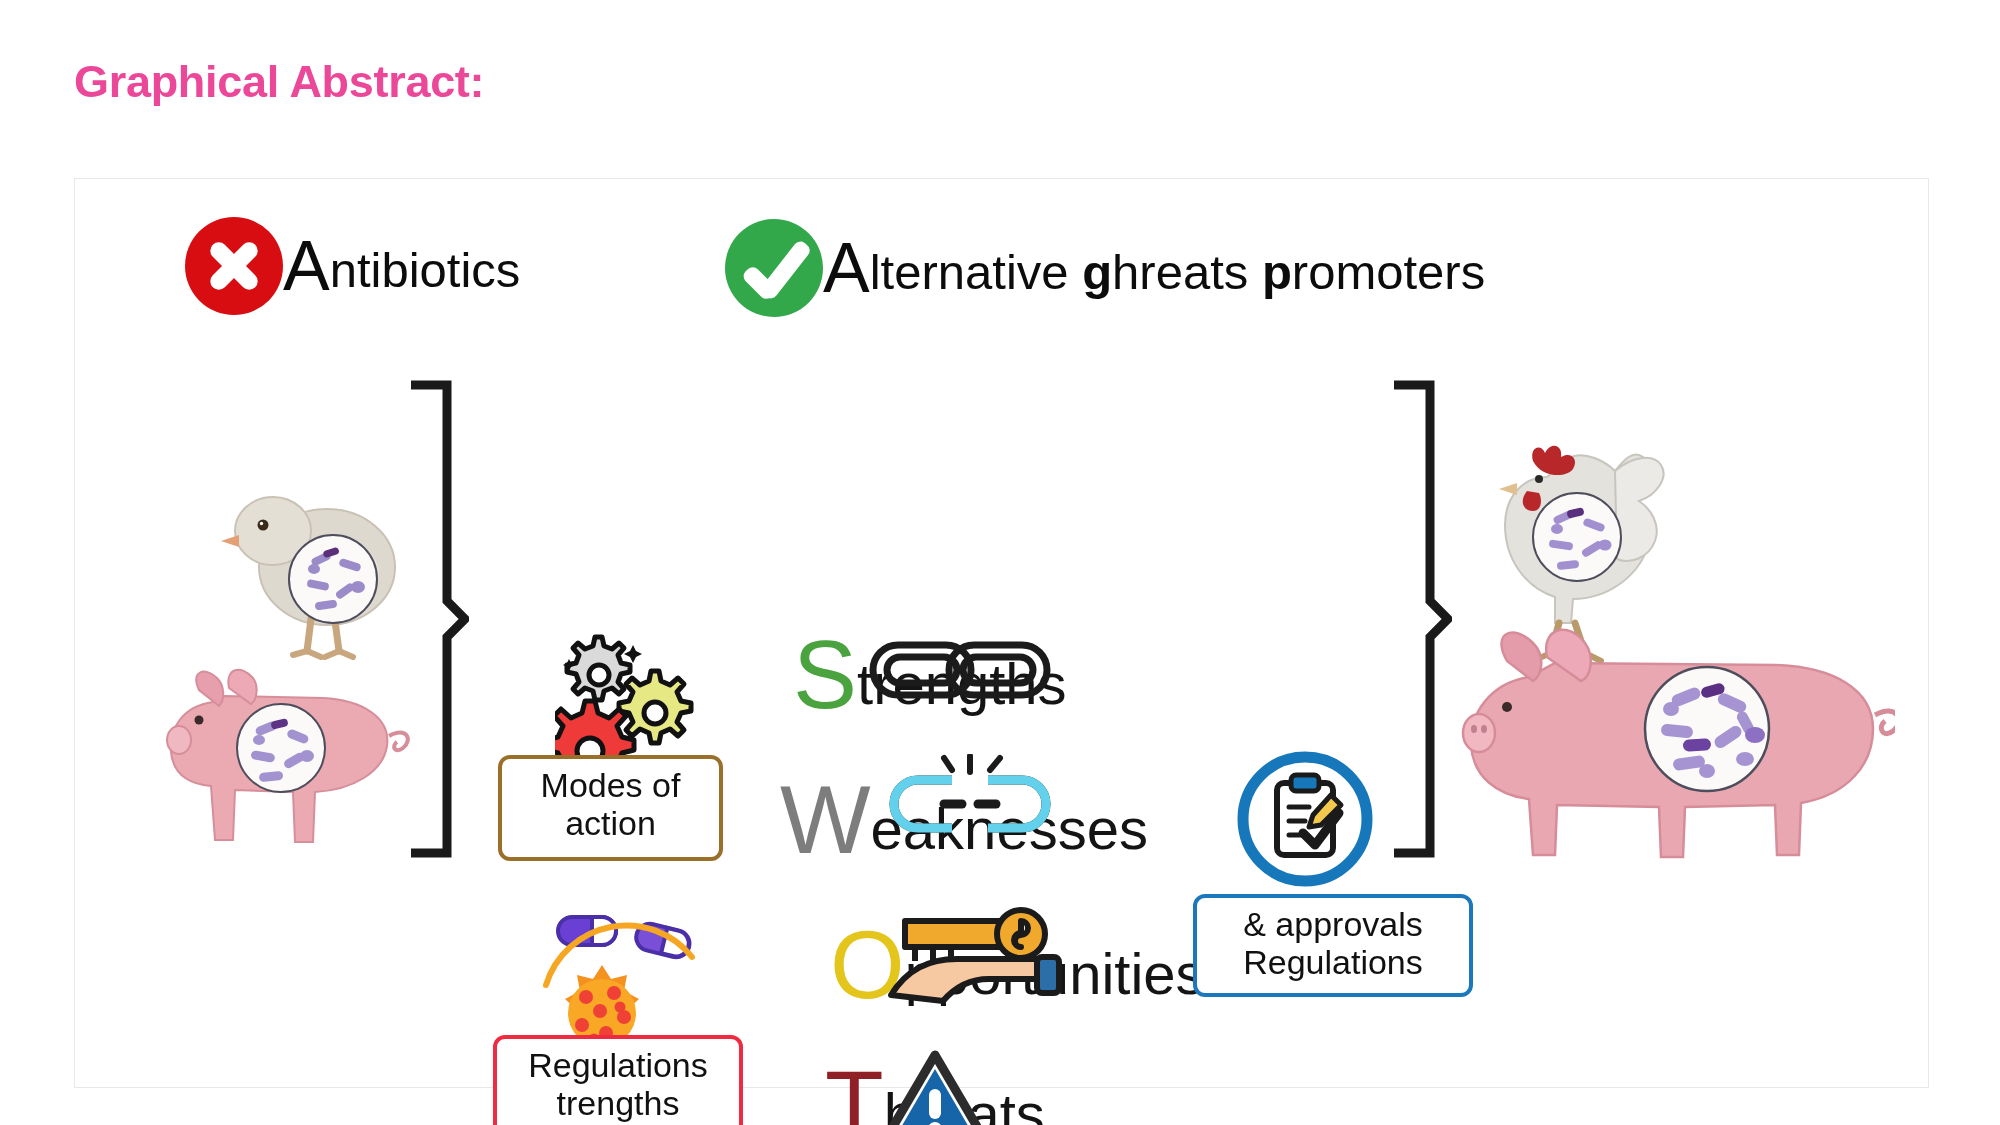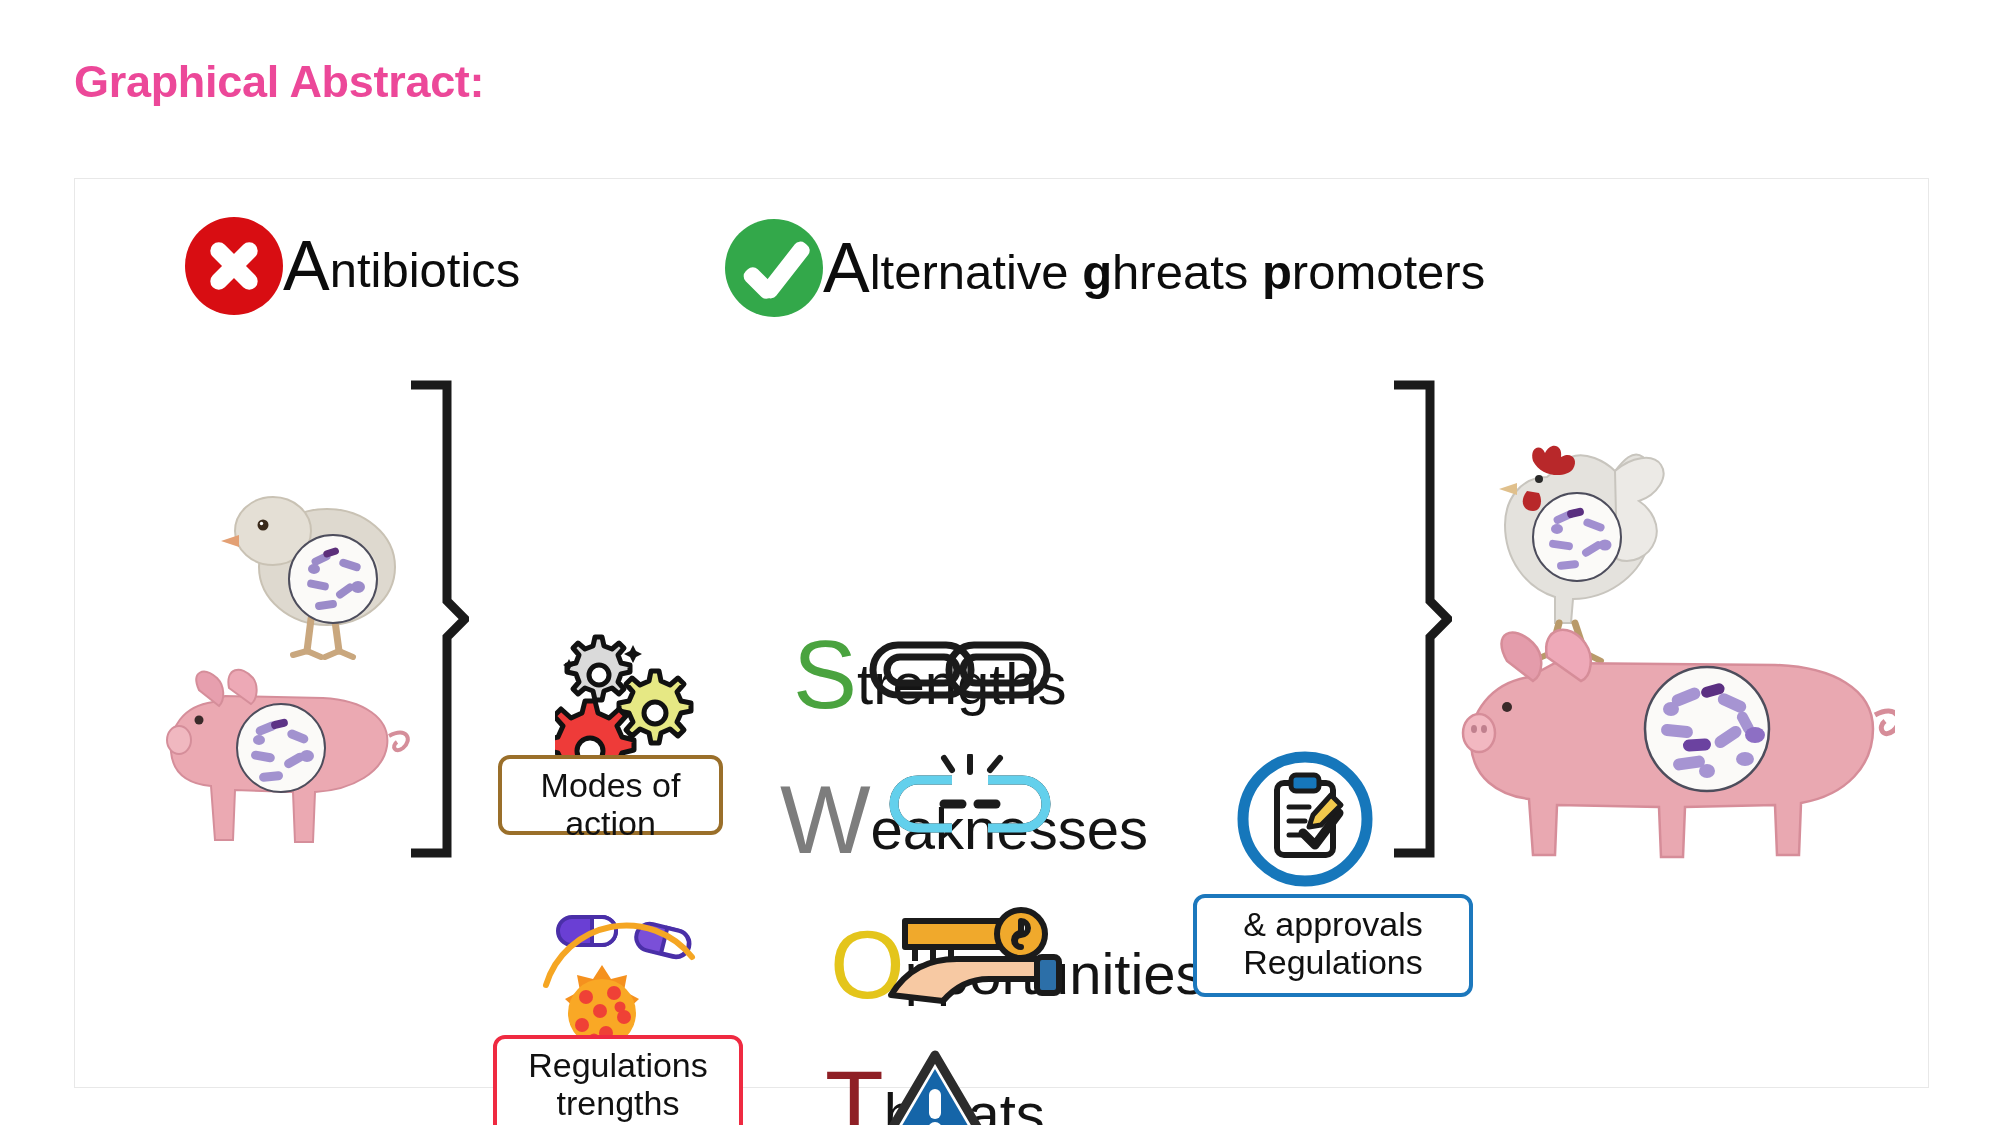--- a/index.html
+++ b/index.html
@@ -125,21 +125,21 @@
     background: #ffffff;
     text-align: center;
     font-size: 34px;
     color: #111111;
     line-height: 1.12;
     padding: 7px 12px;
     box-sizing: border-box;
   }
   #box-modes {
     left: 423px; top: 576px;
-    width: 225px; height: 80px;
+    width: 225px; height: 106px;
     border-color: #9a6f2a;
   }
   #box-resistance {
     left: 418px; top: 856px;
     width: 250px; height: 103px;
     border-color: #ef2a41;
   }
   #box-regulations {
     left: 1118px; top: 715px;
     width: 280px; height: 103px;

